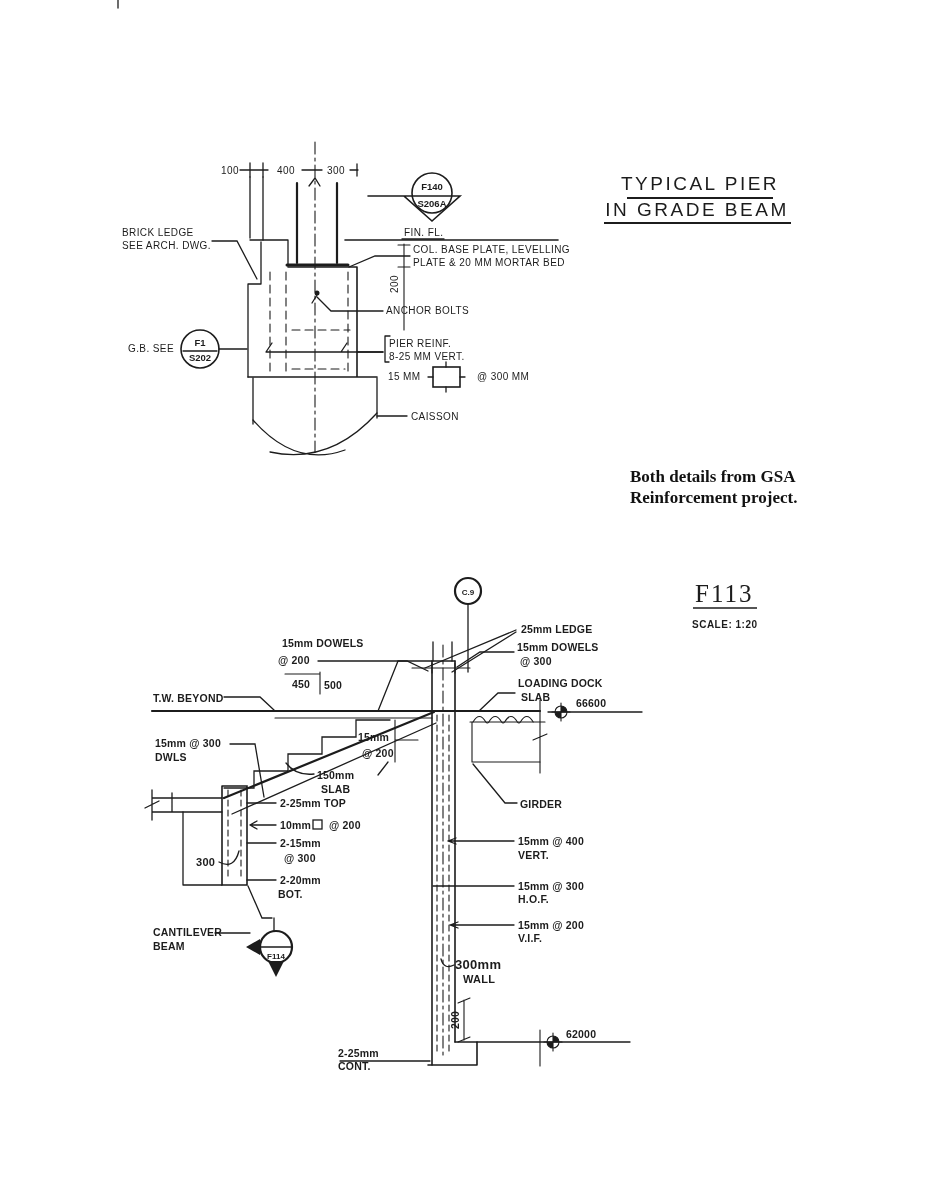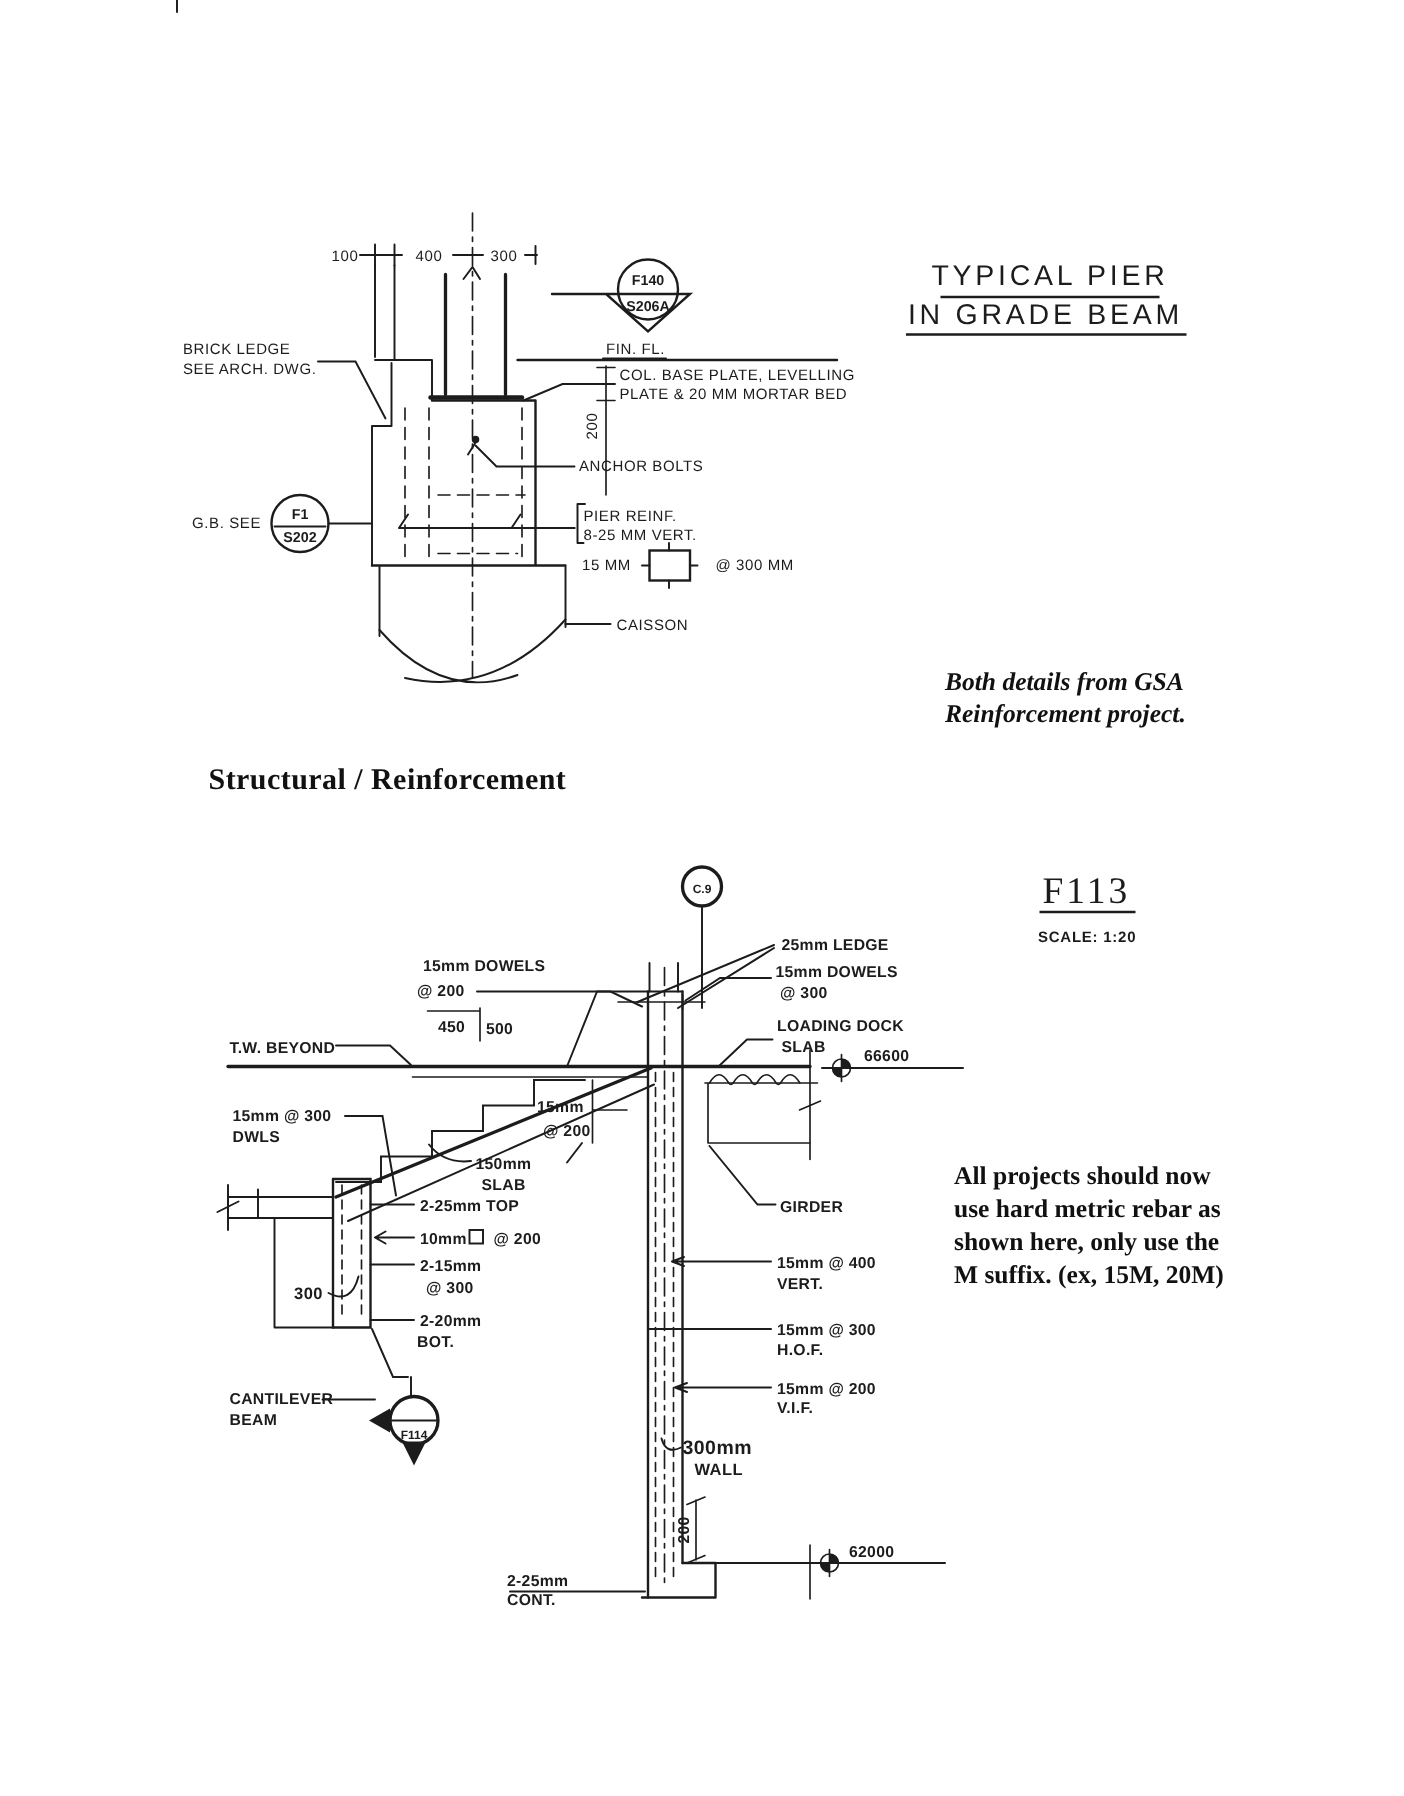--- a/index.html
+++ b/index.html
@@ -18,21 +18,21 @@
   .hbB{font:700 13px "Liberation Sans",sans-serif;letter-spacing:.3px}
   .hbB2{font:700 11px "Liberation Sans",sans-serif;letter-spacing:.3px}
   .mid{text-anchor:middle}
   .bub{font:700 9.5px "Liberation Sans",sans-serif;text-anchor:middle}
   .bubS{font:700 8px "Liberation Sans",sans-serif;text-anchor:middle}
   .ttl{font:400 19px "Liberation Sans",sans-serif;letter-spacing:2.5px;text-anchor:middle}
   .f113{font:400 25px "Liberation Serif",serif;letter-spacing:2px}
   .sc{font:600 10px "Liberation Sans",sans-serif;letter-spacing:.5px}
   
   .note{position:absolute;font-family:"Liberation Serif",serif;font-weight:700;color:#111;}
-  .note-gsa{left:630px;top:444px;font-size:17px;line-height:21px;font-style:italic;}
+  .note-gsa{left:630px;top:466px;font-size:17px;line-height:21px;}
   .note-metric{left:636px;top:773px;font-size:17px;line-height:22px;}
   .heading{left:139px;top:509px;font-size:20px;letter-spacing:.3px;}
 </style>
 </head>
 <body>
 
 <div class="page">
 
 <svg width="936" height="1197" viewBox="0 0 936 1197">
 
@@ -255,22 +255,15 @@
     <path d="M693,608H757" stroke="#1c1c1c" stroke-width="1.6" fill="none"></path>
     <text class="sc" x="692" y="628">SCALE: 1:20</text>
   </g>
 </svg>
 
 <div class="note note-gsa">
   <div>Both details from GSA</div>
   <div>Reinforcement project.</div>
 </div>
 
-<div class="note heading">Structural / Reinforcement</div>
-
-<div class="note note-metric">
-  <div>All projects should now</div>
-  <div>use hard metric rebar as</div>
-  <div>shown here, only use the</div>
-  <div>M suffix. (ex, 15M, 20M)</div>
+
+
 </div>
 
-</div>
-
 </body></html>

